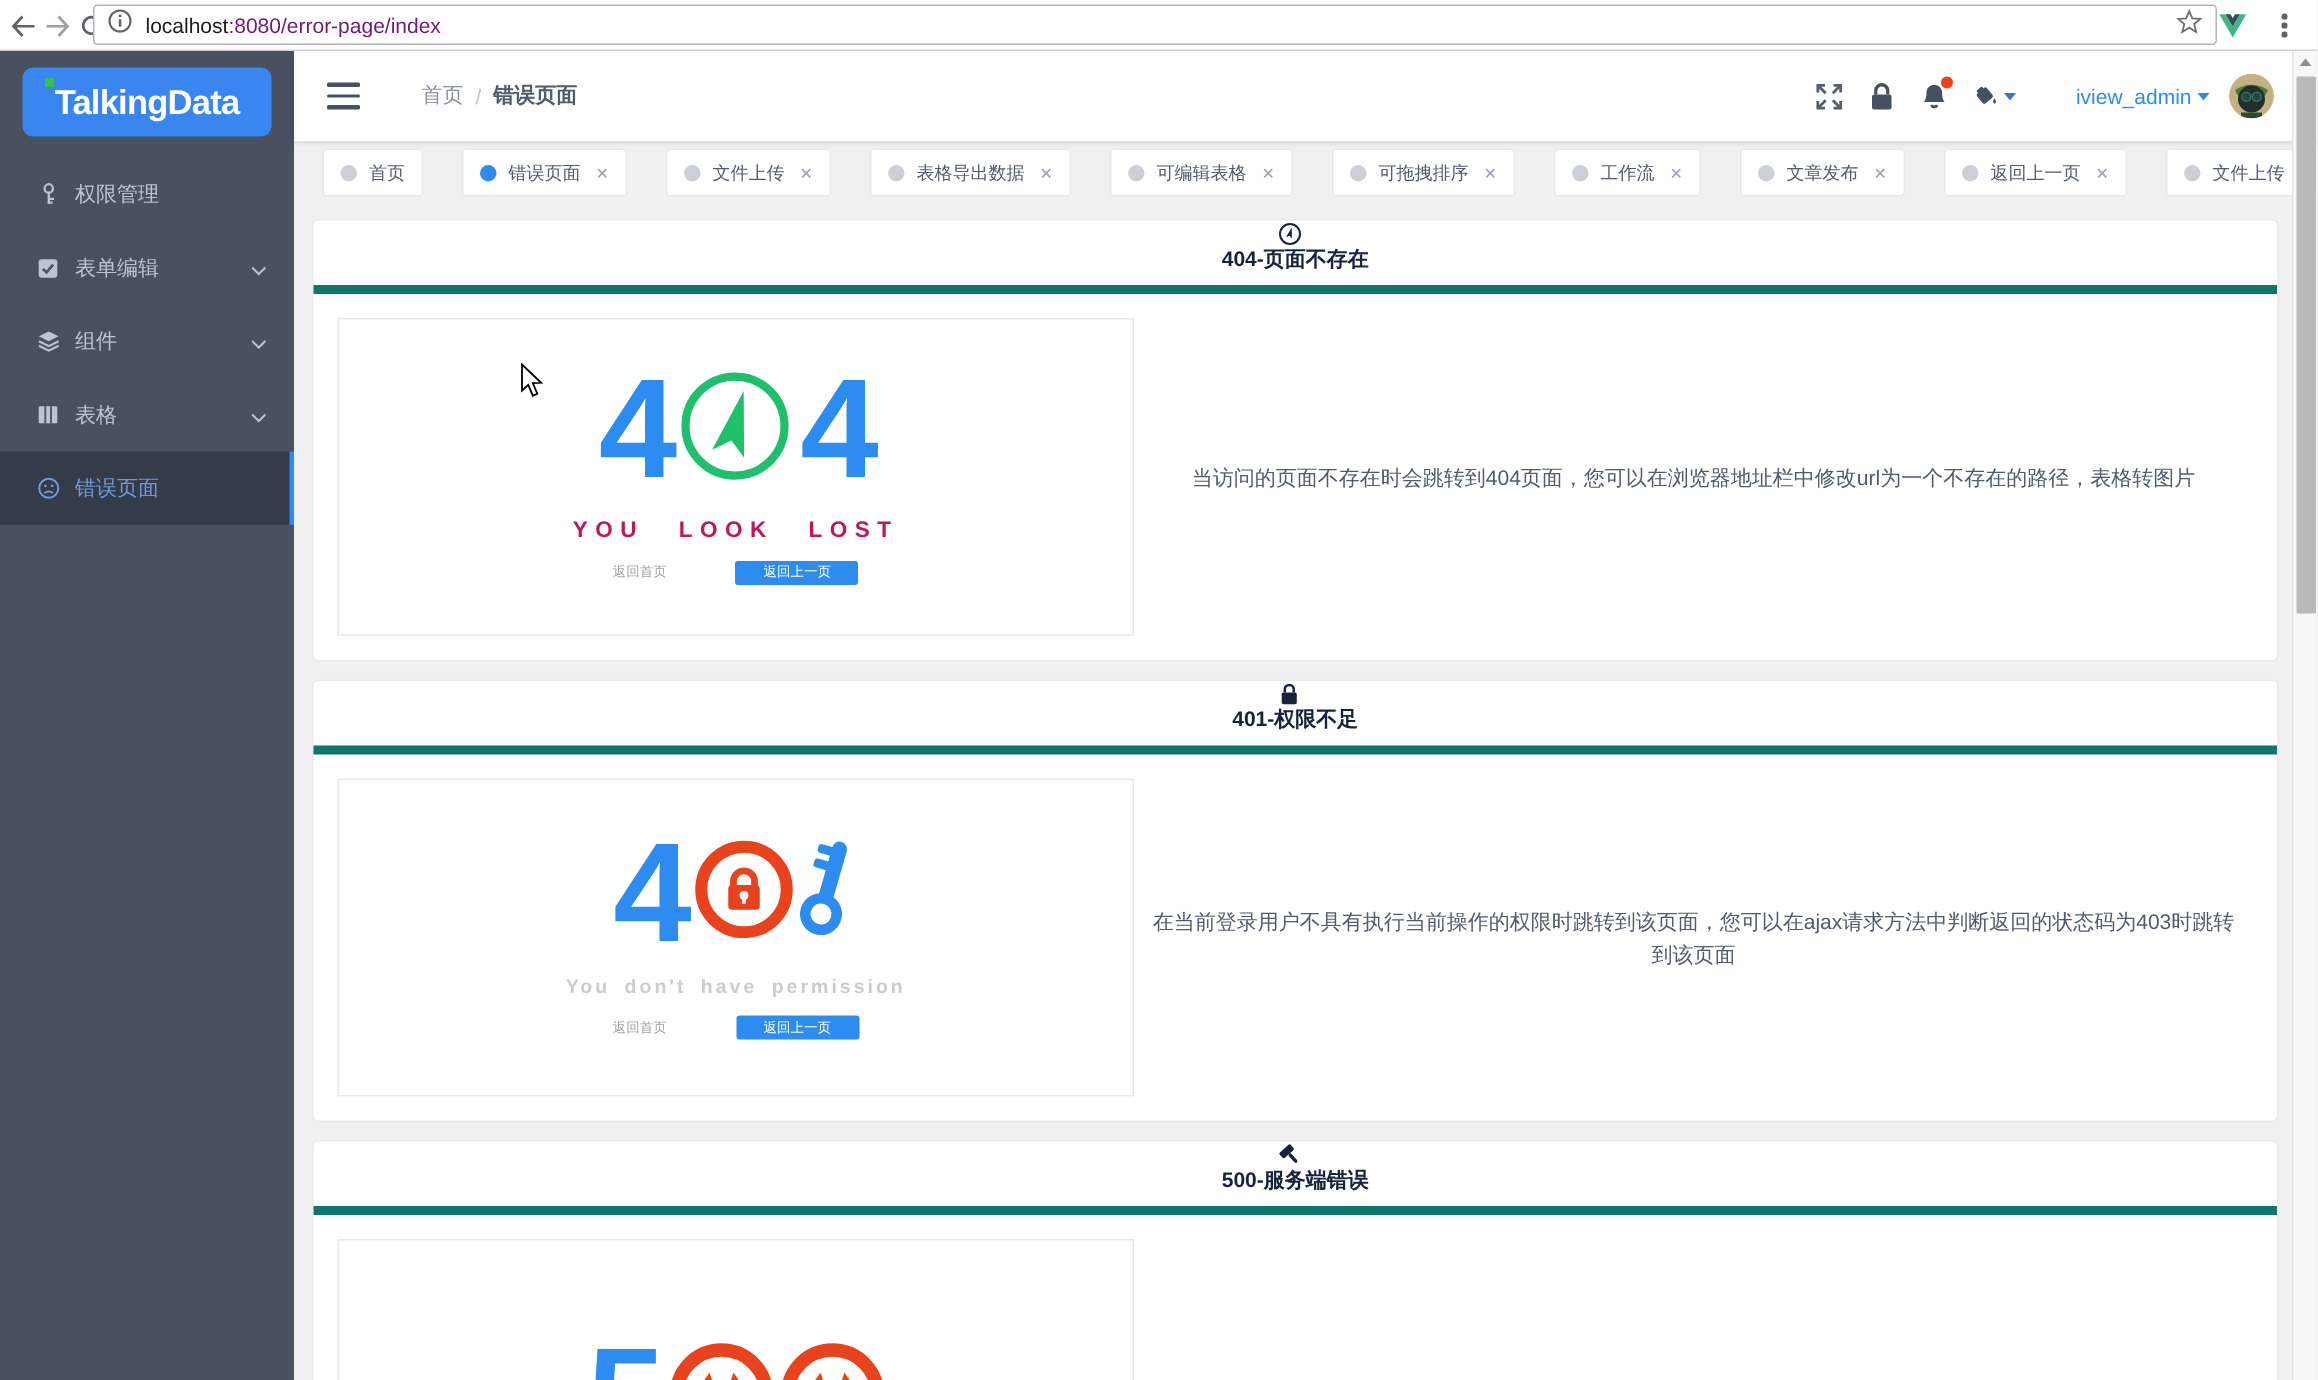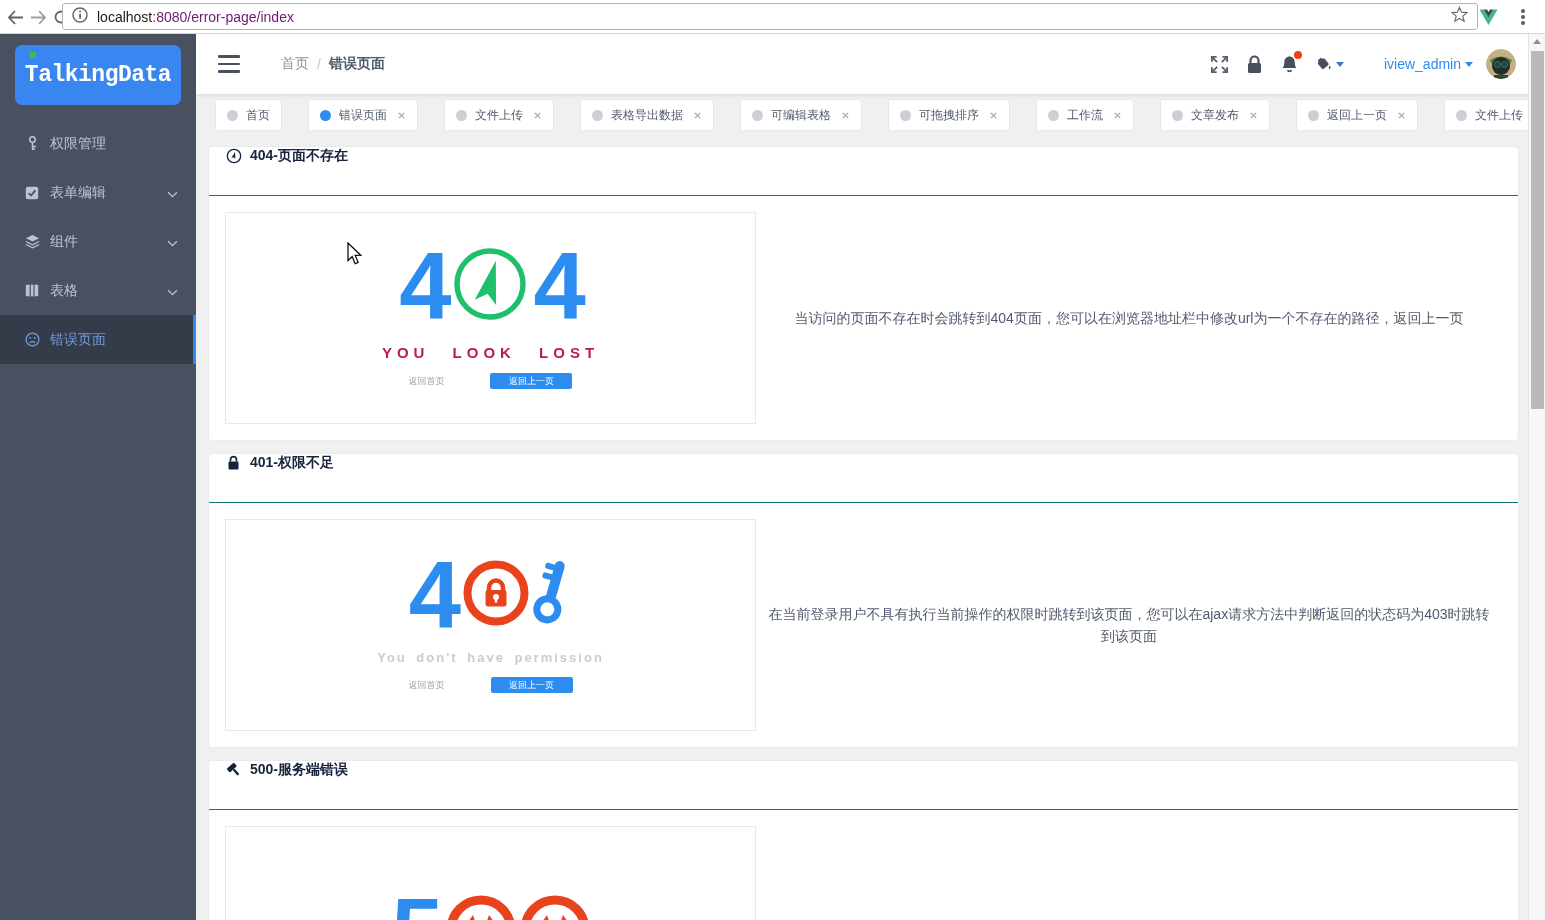--- a/index.html
+++ b/index.html
@@ -15,21 +15,21 @@
   .url .rest { color:#701a75; }
   .chrome-right-ic { position:absolute; top:7px; width:20px; height:20px; display:flex; align-items:center; justify-content:center; }
   .dots3 { display:flex; flex-direction:column; gap:2.5px; }
   .dots3 i { width:3.5px; height:3.5px; border-radius:50%; background:#5f6368; }
 
   
   .app { position:absolute; top:34px; left:0; width:1545px; height:886px; }
 
   
   .sidebar { position:absolute; left:0; top:0; width:196px; height:100%; background:#495060; }
-  .logo { margin:11px 15px 0 15px; height:60px; background:#3a86f0; border-radius:7px; display:flex; align-items:center; justify-content:center; position:relative;font-family:Liberation Mono, monospace; }
+  .logo { margin:11px 15px 0 15px; height:46px; background:#3a86f0; border-radius:7px; display:flex; align-items:center; justify-content:center; position:relative; }
   .logo-text { color:#fff; font-size:23px; font-weight:700; letter-spacing:-0.5px; }
   .logo-dot { position:absolute; left:15px; top:7px; width:6px; height:6px; background:#35c24a; }
   .menu { margin-top:14px; }
   .mitem { height:49px; display:flex; align-items:center; padding:0 18px 0 24px; color:#bdc4cf; font-size:14px; position:relative; cursor:pointer; }
   .mitem .mico { width:16px; height:16px; margin-right:10px; flex:none; display:flex; align-items:center; justify-content:center; }
   .mitem .mlabel { flex:1; }
   .mitem.active { background:#343b49; color:#6f9ad8; }
   .mitem.active::after { content:""; position:absolute; right:0; top:0; width:3px; height:100%; background:#2d8cf0; }
   .chev { width:11px; height:7px; }
 
@@ -54,21 +54,21 @@
   
   .tabbar { height:40px; padding:5px 0 0 19px; display:flex; align-items:flex-start; overflow:hidden; }
   .tab { height:32px; background:#fff; border:1px solid #e6e8ea; border-radius:3px; display:inline-flex; align-items:center; padding:0 11px; margin-right:26px; font-size:12px; color:#515a6e; white-space:nowrap; cursor:pointer; flex:none; }
   .tab .tdot { width:11px; height:11px; border-radius:50%; background:#ccd0d6; margin-right:8px; }
   .tab.active .tdot { background:#2d8cf0; }
   .tab .tclose { margin-left:9px; width:10px; height:10px; display:flex; align-items:center; justify-content:center; }
 
   
   .content { position:absolute; top:100px; left:0; right:0; bottom:0; padding:12px 26px 0 12px; overflow:hidden; }
   .card { background:#fff; border:1px solid #e8eaec; border-radius:4px; margin-bottom:12px; }
-  .card-h { height:49px; border-bottom:1px solid #0f766e; display:flex; align-items:flex-start; padding:0 16px; }
+  .card-h { height:49px; border-bottom:6px solid #0f766e; display:flex; align-items:center; padding:0 16px;flex-direction:column; }
   .card-h .cico { width:17px; height:17px; margin-right:8px; display:flex; align-items:center; justify-content:center; }
   .card-h .ctitle { font-size:14px; font-weight:700; color:#17233d; }
   .card-b { padding:16px; display:flex; }
   .imgbox { width:531px; height:212px; border:1px solid #e9e9e9; flex:none; display:flex; flex-direction:column; align-items:center; justify-content:center; background:#fff; }
   .desc { flex:1; display:flex; align-items:center; justify-content:center; padding:0 10px; }
   .desc p { font-size:14px; color:#515a6e; text-align:center; line-height:22px; }
 
   
   .g { display:flex; flex-direction:column; align-items:center; }
   .g-row { display:flex; align-items:center; }
@@ -388,21 +388,21 @@
                 <span class="g-num right">4</span>
               </div>
               <div class="g-tag404">YOU LOOK LOST</div>
               <div class="g-btns">
                 <span class="g-home">返回首页</span>
                 <span class="g-back">返回上一页</span>
               </div>
             </div>
           </div>
           <div class="desc">
-            <p>当访问的页面不存在时会跳转到404页面，您可以在浏览器地址栏中修改url为一个不存在的路径，返回上一页</p>
+            <p>当访问的页面不存在时会跳转到404页面，您可以在浏览器地址栏中修改url为一个不存在的路径，表格转图片</p>
           </div>
         </div>
       </div>
 
       <div class="card">
         <div class="card-h">
           <span class="cico">
             <svg width="13" height="16" viewBox="0 0 14 17">
                 <path d="M3.8 7 V4.8 a3.2 3.2 0 0 1 6.4 0 V7" stroke="#17233d" stroke-width="1.8" fill="none"></path>
                 <rect x="1.6" y="7" width="10.8" height="8.5" rx="1.2" fill="#17233d"></rect>

